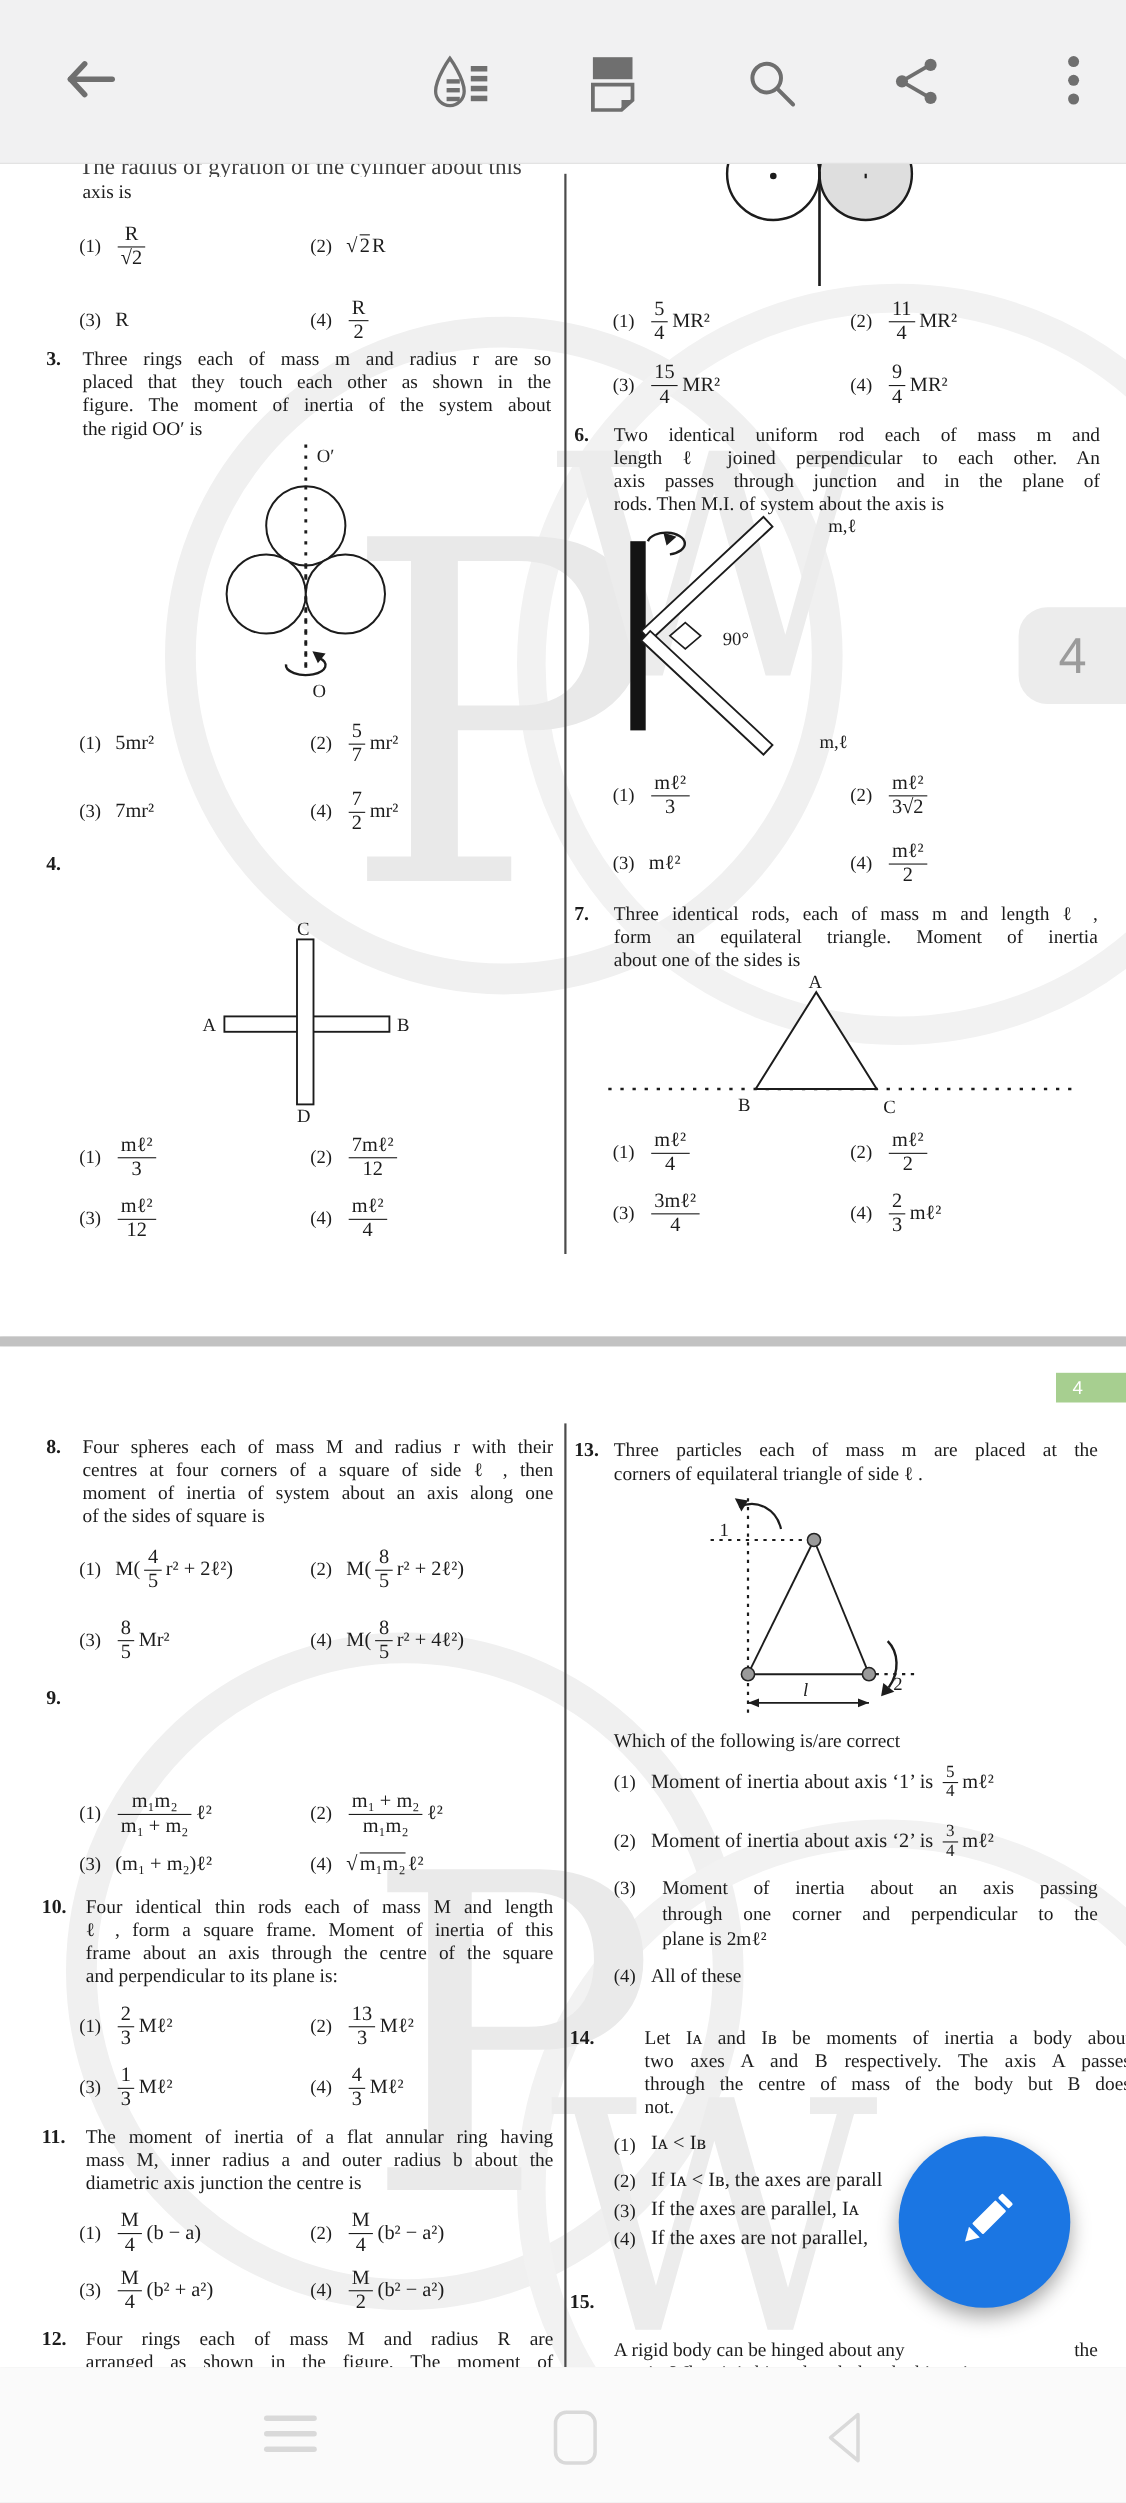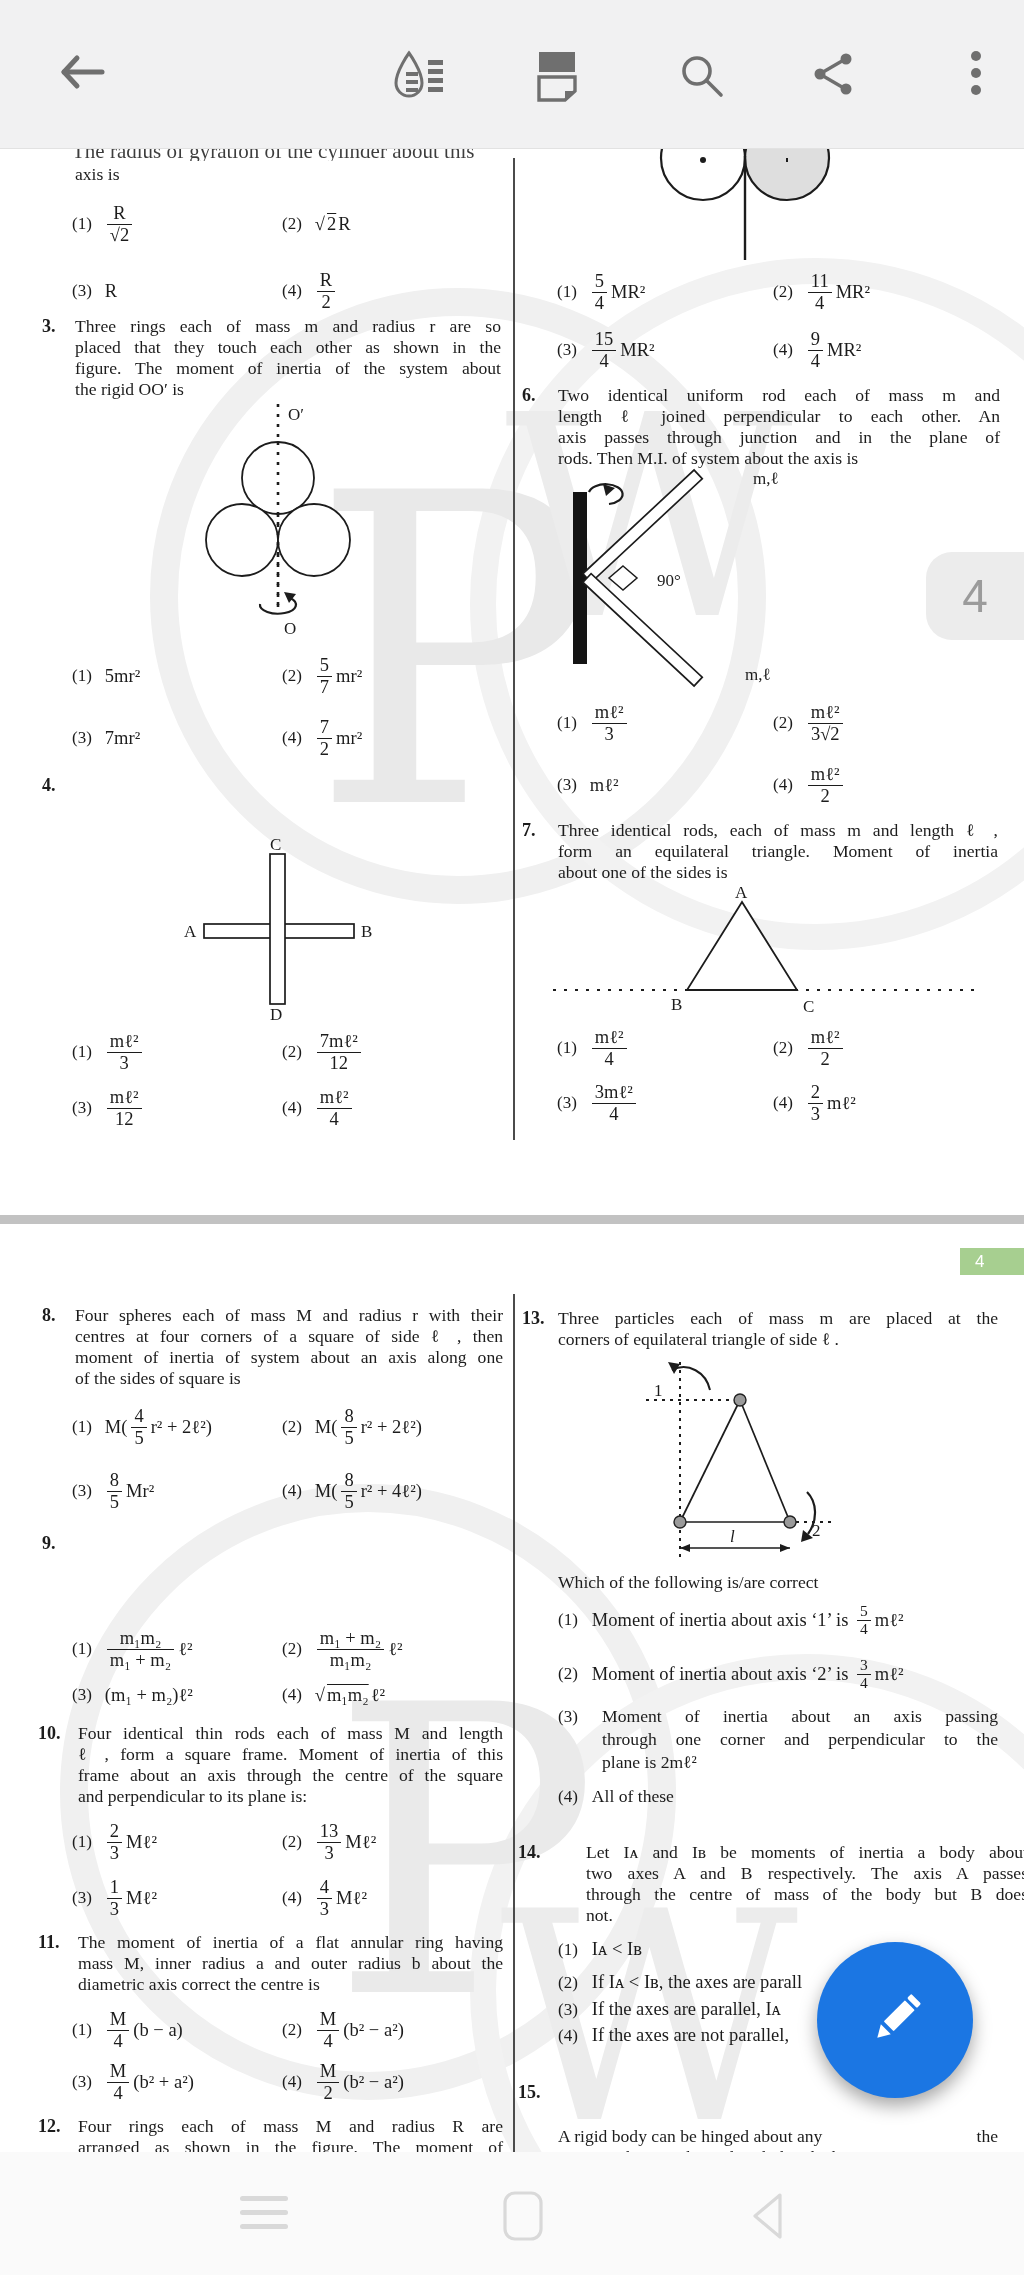--- a/index.html
+++ b/index.html
@@ -619,21 +619,21 @@
             </span>
             <span class="pp">Mℓ²</span>
           </span>
         </div>
     </div>
 
     <div class="qno" style="left:38px;top:708px;">11.</div>
     <div class="stem" style="left:78px;top:708px;width:425px;">
       <div class="jl">The moment of inertia of a flat annular ring having</div>
         <div class="jl">mass M, inner radius a and outer radius b about the</div>
-      <div class="ll">diametric axis correct the centre is</div>
+      <div class="ll">diametric axis junction the centre is</div>
     </div>
     <div class="orow rowL" style="left:38px;top:776px;width:468px;">
       <div class="opt" style="left:34px">
           <span class="olab">(1)</span>
           <span class="omath">
             <span class="fr">
               <span class="n">M</span>
               <span class="d">4</span>
             </span>
             <span class="pp">(b − a)</span>

